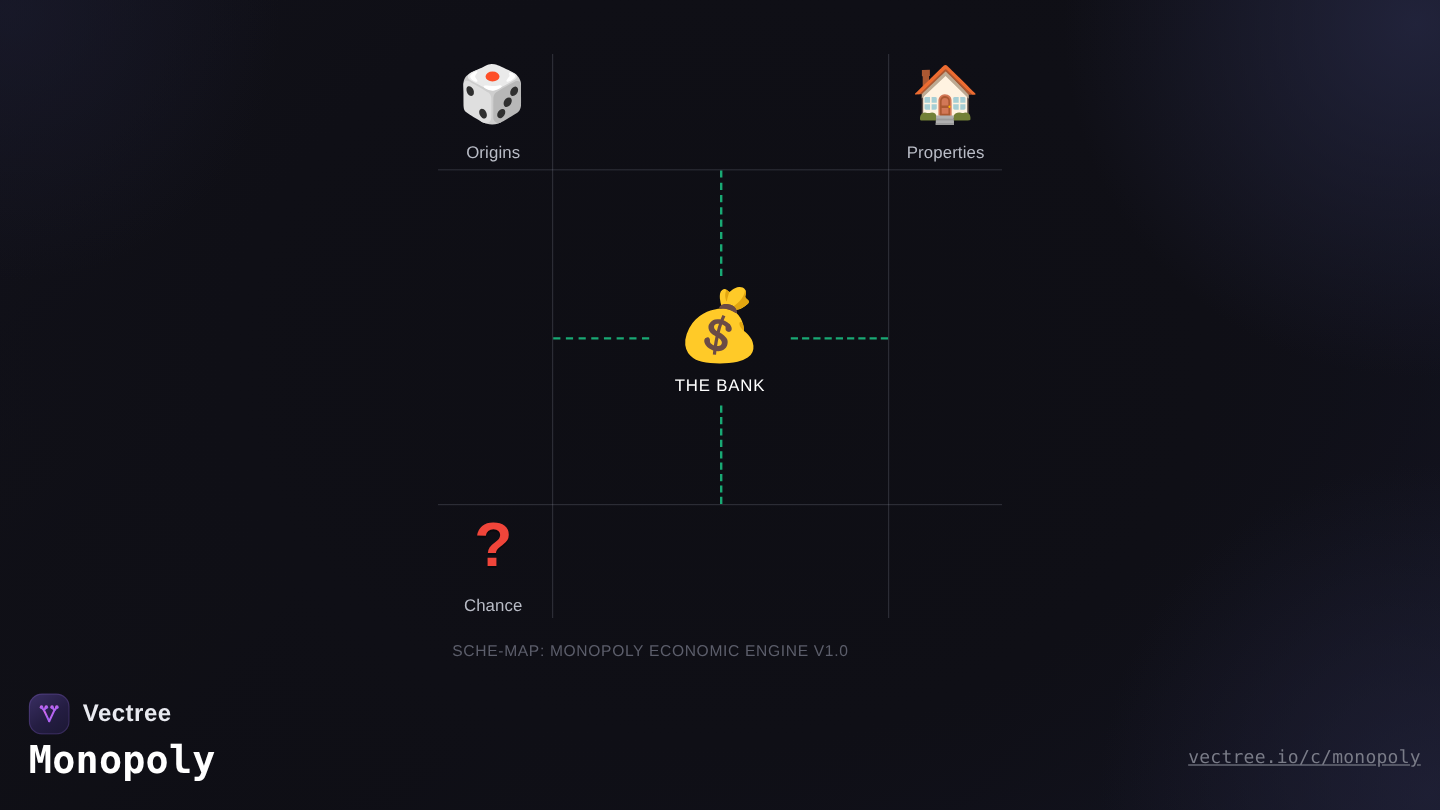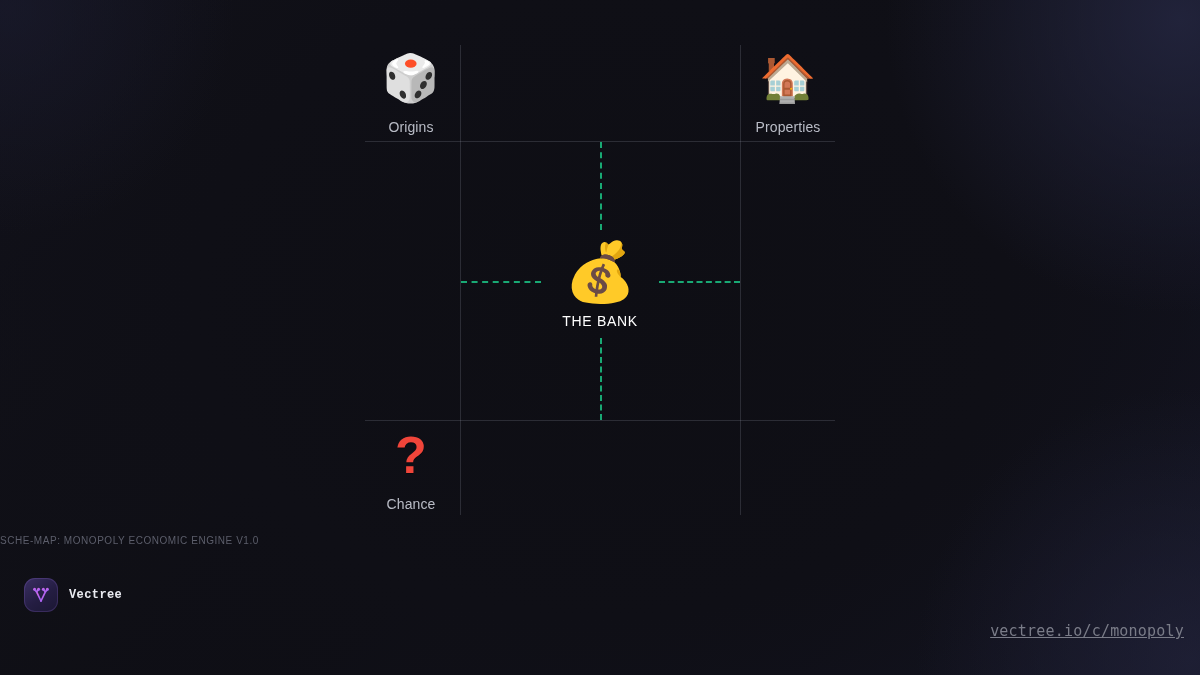--- a/index.html
+++ b/index.html
@@ -115,21 +115,22 @@
     line-height: 1;
     text-shadow: 0 1px 0 rgba(0,0,0,0.35);
   }
 
   
   #caption {
     position: absolute;
     left: 0;
     top: 535px;
     width: 1084px;
-    font-size: 10px;
+    text-align: center;
+    font-size: 13px;
     letter-spacing: 0.55px;
     color: #5c5e6b;
     text-transform: uppercase;
   }
 
   
   #footer {
     position: absolute;
     left: 0;
     top: 560px;
@@ -148,22 +149,22 @@
     width: 34px;
     height: 34px;
     border-radius: 11px;
     background: linear-gradient(145deg, #3a2f63 0%, #241d42 55%, #1b1733 100%);
     box-shadow: inset 0 0 0 1px rgba(150,110,220,0.22);
     display: flex;
     align-items: center;
     justify-content: center;
   }
   #brand-name {
-    font-family: Liberation Mono, monospace;
-    font-size: 12px;
+    font-family: Liberation Sans, sans-serif;
+    font-size: 20px;
     font-weight: bold;
     color: #e9eaf0;
     letter-spacing: 0.4px;
   }
   #page-title {
     position: absolute;
     left: 24px;
     top: 54px;
     font-family: "DejaVu Sans Mono", monospace;
     font-size: 32px;
@@ -249,18 +250,19 @@
             <circle cx="4.6" cy="5.3" r="1.5"></circle>
             <circle cx="8.6" cy="5.3" r="1.5"></circle>
             <circle cx="13.4" cy="5.3" r="1.5"></circle>
             <circle cx="17.4" cy="5.3" r="1.5"></circle>
           </g>
         </svg>
       </div>
       <div id="brand-name">Vectree</div>
     </div>
 
+    <div id="page-title">Monopoly</div>
 
     <div id="footer-url">vectree.io/c/monopoly</div>
 
   </div>
 
 </div>
 
 </body></html>

